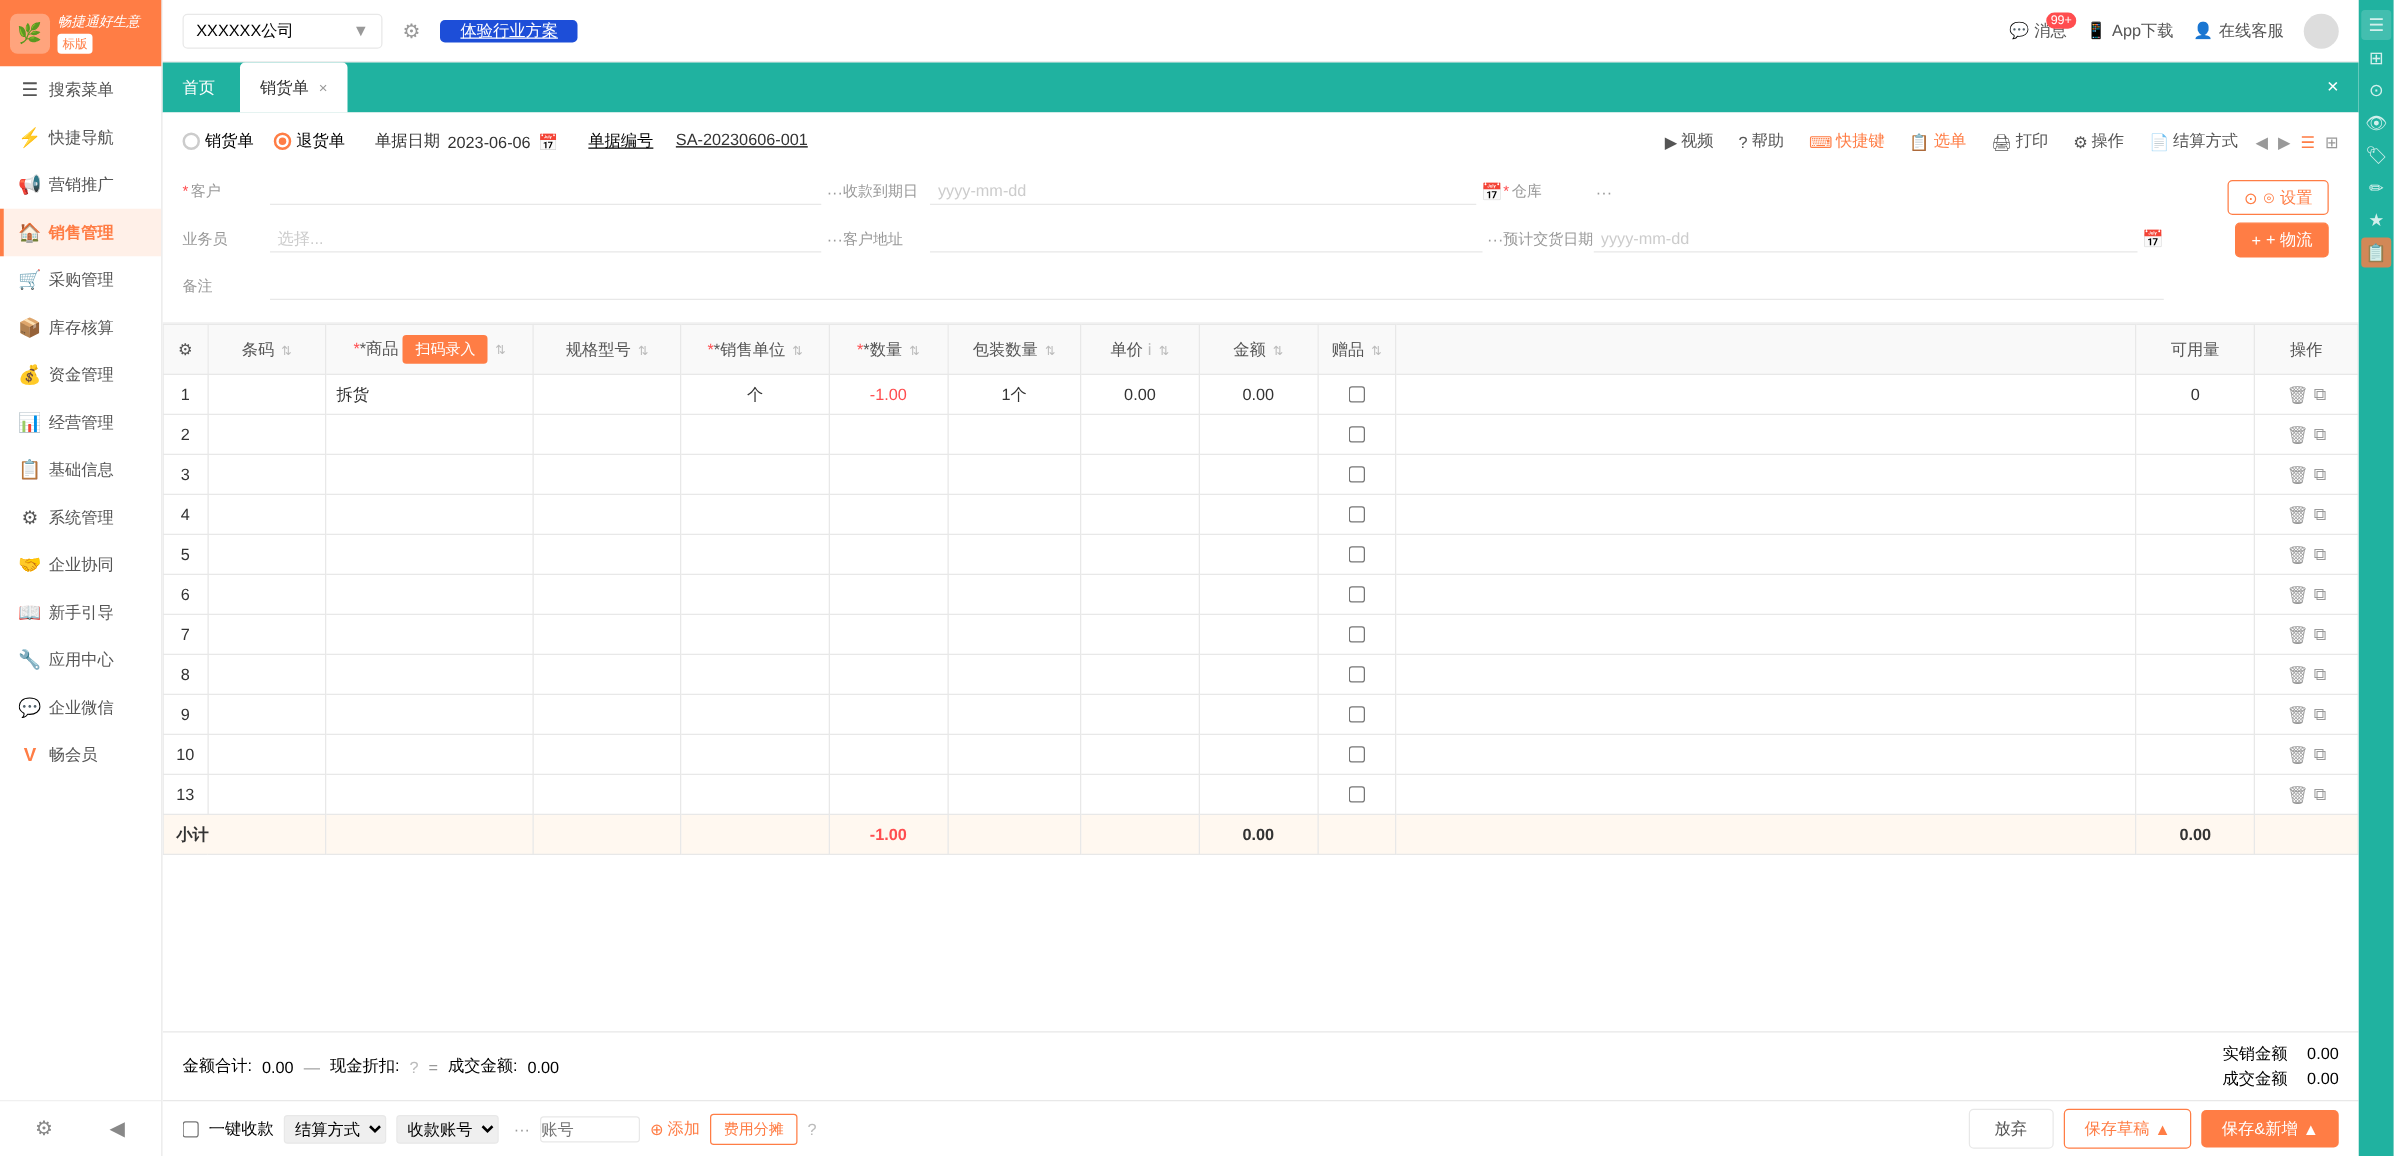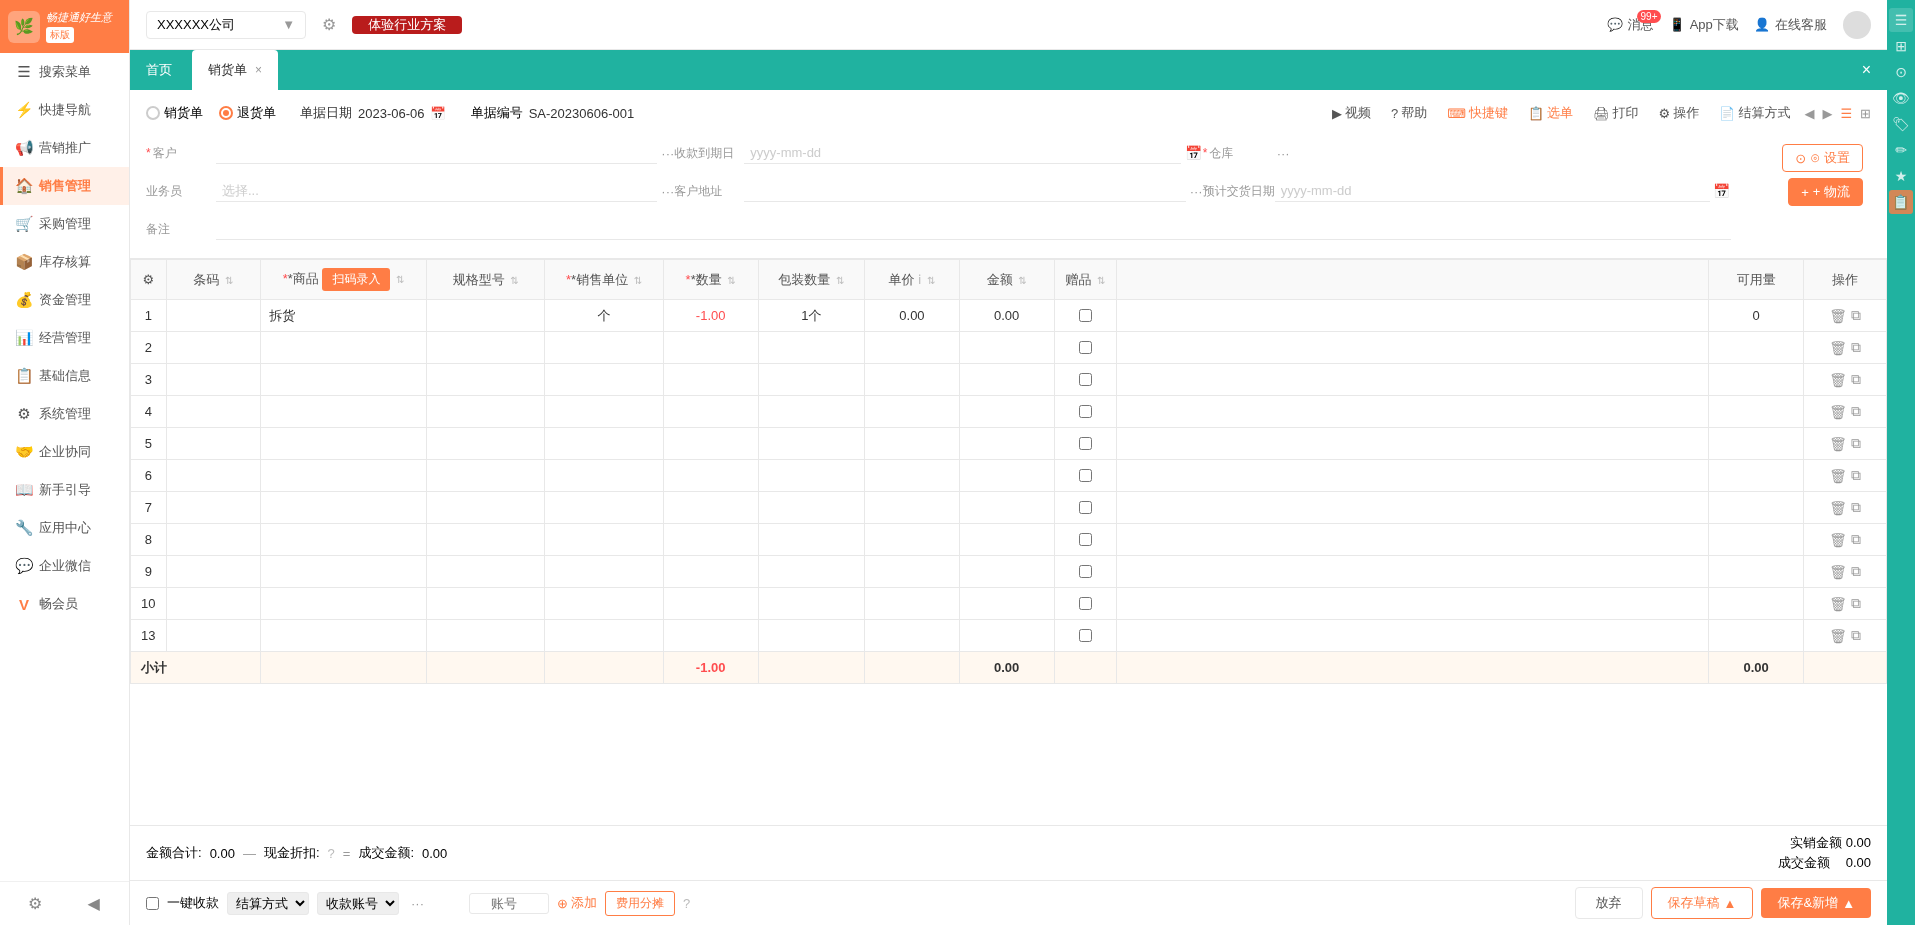--- a/index.html
+++ b/index.html
@@ -19,21 +19,21 @@
 
     
     .main { flex: 1; display: flex; flex-direction: column; overflow: hidden; }
 
     
     .topbar { background: #fff; border-bottom: 1px solid #e8e8e8; display: flex; align-items: center; padding: 0 16px; height: 50px; gap: 12px; }
     .company-selector { display: flex; align-items: center; gap: 6px; border: 1px solid #e8e8e8; border-radius: 4px; padding: 4px 10px; cursor: pointer; min-width: 160px; }
     .company-name { flex: 1; font-size: 13px; }
     .company-arrow { color: #999; }
     .settings-btn { color: #999; cursor: pointer; font-size: 16px; padding: 4px; }
-    .trial-btn { background: #b91c1c; color: #fff; border: none; padding: 0 16px; border-radius: 4px; cursor: pointer; font-size: 13px; }
+    .trial-btn { background: #1d4ed8; color: #fff; border: none; padding: 0 16px; border-radius: 4px; cursor: pointer; font-size: 13px; text-decoration: underline; }
     .topbar-right { margin-left: auto; display: flex; align-items: center; gap: 16px; }
     .topbar-right-item { display: flex; align-items: center; gap: 4px; cursor: pointer; color: #555; position: relative; }
     .badge { background: #ff4d4f; color: #fff; font-size: 10px; padding: 1px 4px; border-radius: 8px; position: absolute; top: -6px; right: -8px; }
     .avatar { width: 28px; height: 28px; background: #ddd; border-radius: 50%; }
 
     
     .tabbar { background: #20b2a0; display: flex; align-items: center; padding: 0; height: 40px; }
     .tab-home { color: #fff; padding: 0 16px; height: 100%; display: flex; align-items: center; cursor: pointer; font-size: 13px; }
     .tab-item { background: #fff; color: #333; padding: 0 16px; height: 100%; display: flex; align-items: center; gap: 8px; cursor: pointer; font-size: 13px; border-radius: 4px 4px 0 0; margin-left: 4px; }
     .tab-close { color: #999; font-size: 12px; cursor: pointer; }
@@ -44,21 +44,21 @@
 
     
     .form-section { background: #fff; padding: 12px 16px; border-bottom: 1px solid #e8e8e8; }
     .form-header { display: flex; align-items: center; gap: 24px; margin-bottom: 12px; }
     .radio-group { display: flex; align-items: center; gap: 16px; }
     .radio-item { display: flex; align-items: center; gap: 4px; cursor: pointer; }
     .radio-circle { width: 14px; height: 14px; border: 2px solid #ccc; border-radius: 50%; display: inline-block; }
     .radio-circle.selected { border-color: #ff7d45; position: relative; }
     .radio-circle.selected::after { content: ''; width: 6px; height: 6px; background: #ff7d45; border-radius: 50%; position: absolute; top: 2px; left: 2px; }
     .date-field { display: flex; align-items: center; gap: 6px; color: #333; }
-    .doc-num { display: flex; align-items: center; gap: 6px; }
+    .doc-num { display: flex; align-items: flex-start; gap: 18px; text-decoration: underline; }
     .toolbar-btn { display: flex; align-items: center; gap: 3px; color: #555; cursor: pointer; font-size: 12px; padding: 2px 6px; }
     .form-row { display: flex; align-items: center; padding: 6px 0; }
     .form-label { color: #999; min-width: 70px; font-size: 12px; }
     .form-label.required::before { content: '*'; color: #ff4d4f; margin-right: 2px; }
     .form-input { flex: 1; border: none; border-bottom: 1px solid #e8e8e8; padding: 3px 6px; color: #0f766e; outline: none; background: transparent; }
     .form-input::placeholder { color: #ccc; }
     .form-dots { color: #999; cursor: pointer; margin-left: 4px; }
     .form-cal { color: #999; cursor: pointer; margin-left: 4px; font-size: 14px; }
     .settings-action-btn { border: 1px solid #ff7d45; color: #ff7d45; background: #fff; padding: 4px 12px; border-radius: 4px; cursor: pointer; font-size: 12px; display: flex; align-items: center; gap: 4px; }
     .logistics-btn { border: 1px solid #ff7d45; color: #fff; background: #ff7d45; padding: 4px 12px; border-radius: 4px; cursor: pointer; font-size: 12px; display: flex; align-items: center; gap: 4px; }
@@ -678,41 +678,41 @@
         <span>金额合计:</span>
         <span>0.00</span>
         <span style="color:#999;">—</span>
         <span>现金折扣:</span>
         <span class="help-icon">?</span>
         <span style="color:#999;">=</span>
         <span>成交金额:</span>
         <span>0.00</span>
         <div style="margin-left:auto;display:flex;flex-direction:column;gap:2px;text-align:right;">
           <div>
-            <span style="">实销金额</span>
+            <span style="margin-right:12px;">实销金额</span>
             <span>0.00</span>
           </div>
           <div>
             <span style="margin-right:12px;">成交金额</span>
             <span>0.00</span>
           </div>
         </div>
       </div>
 
       <div class="footer-pay">
         <input type="checkbox" style="">
         <span>一键收款</span>
         <select style="border:1px solid #e8e8e8;padding:2px 4px;border-radius:3px;">
           <option>结算方式</option>
         </select>
         <select style="border:1px solid #e8e8e8;padding:2px 4px;border-radius:3px;">
           <option>收款账号</option>
         </select>
         <span class="form-dots">···</span>
-        <input type="text" placeholder="账号" style="border: 1px solid rgb(232, 232, 232); padding: 2px 21px; border-radius: 3px; width: 80px; margin-left: 37px;">
+        <input type="text" placeholder="账号" style="border: 1px solid rgb(232, 232, 232); padding: 2px 0; border-radius: 3px; width: 80px;">
         <span style="color:#ff7d45;display:flex;align-items:center;gap:3px;cursor:pointer;">
           <span>⊕</span>
           <span>添加</span>
         </span>
         <button class="expense-btn">费用分摊</button>
         <span class="help-icon">?</span>
         <div style="margin-left:auto;display:flex;gap:8px;align-items:center;">
           <button class="abandon-btn">放弃</button>
           <button class="save-draft-btn">
             <span>保存草稿</span>

